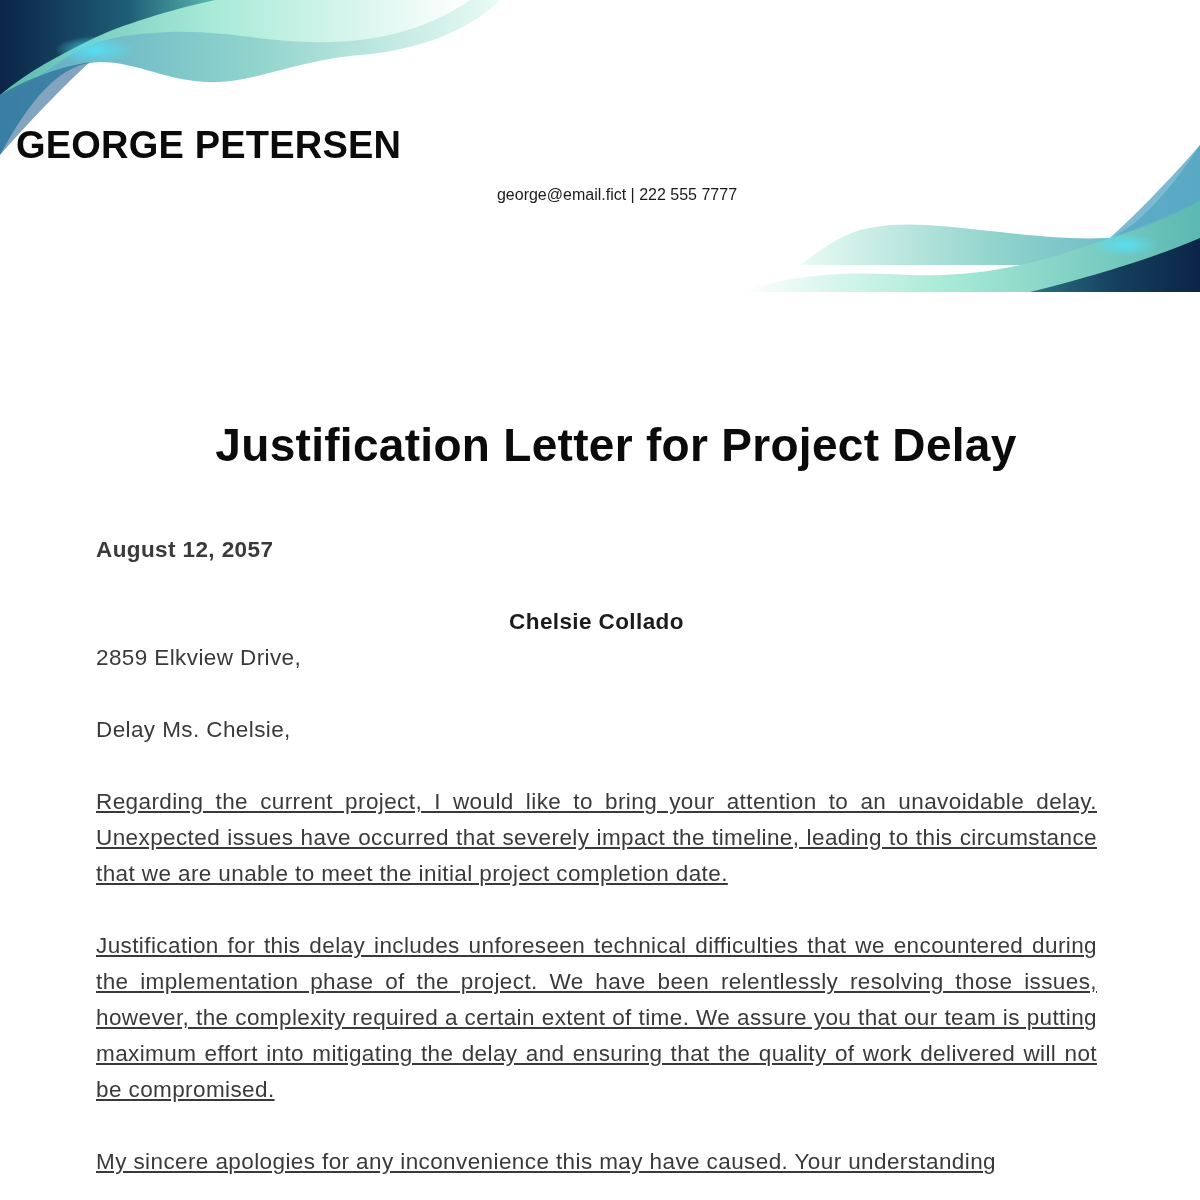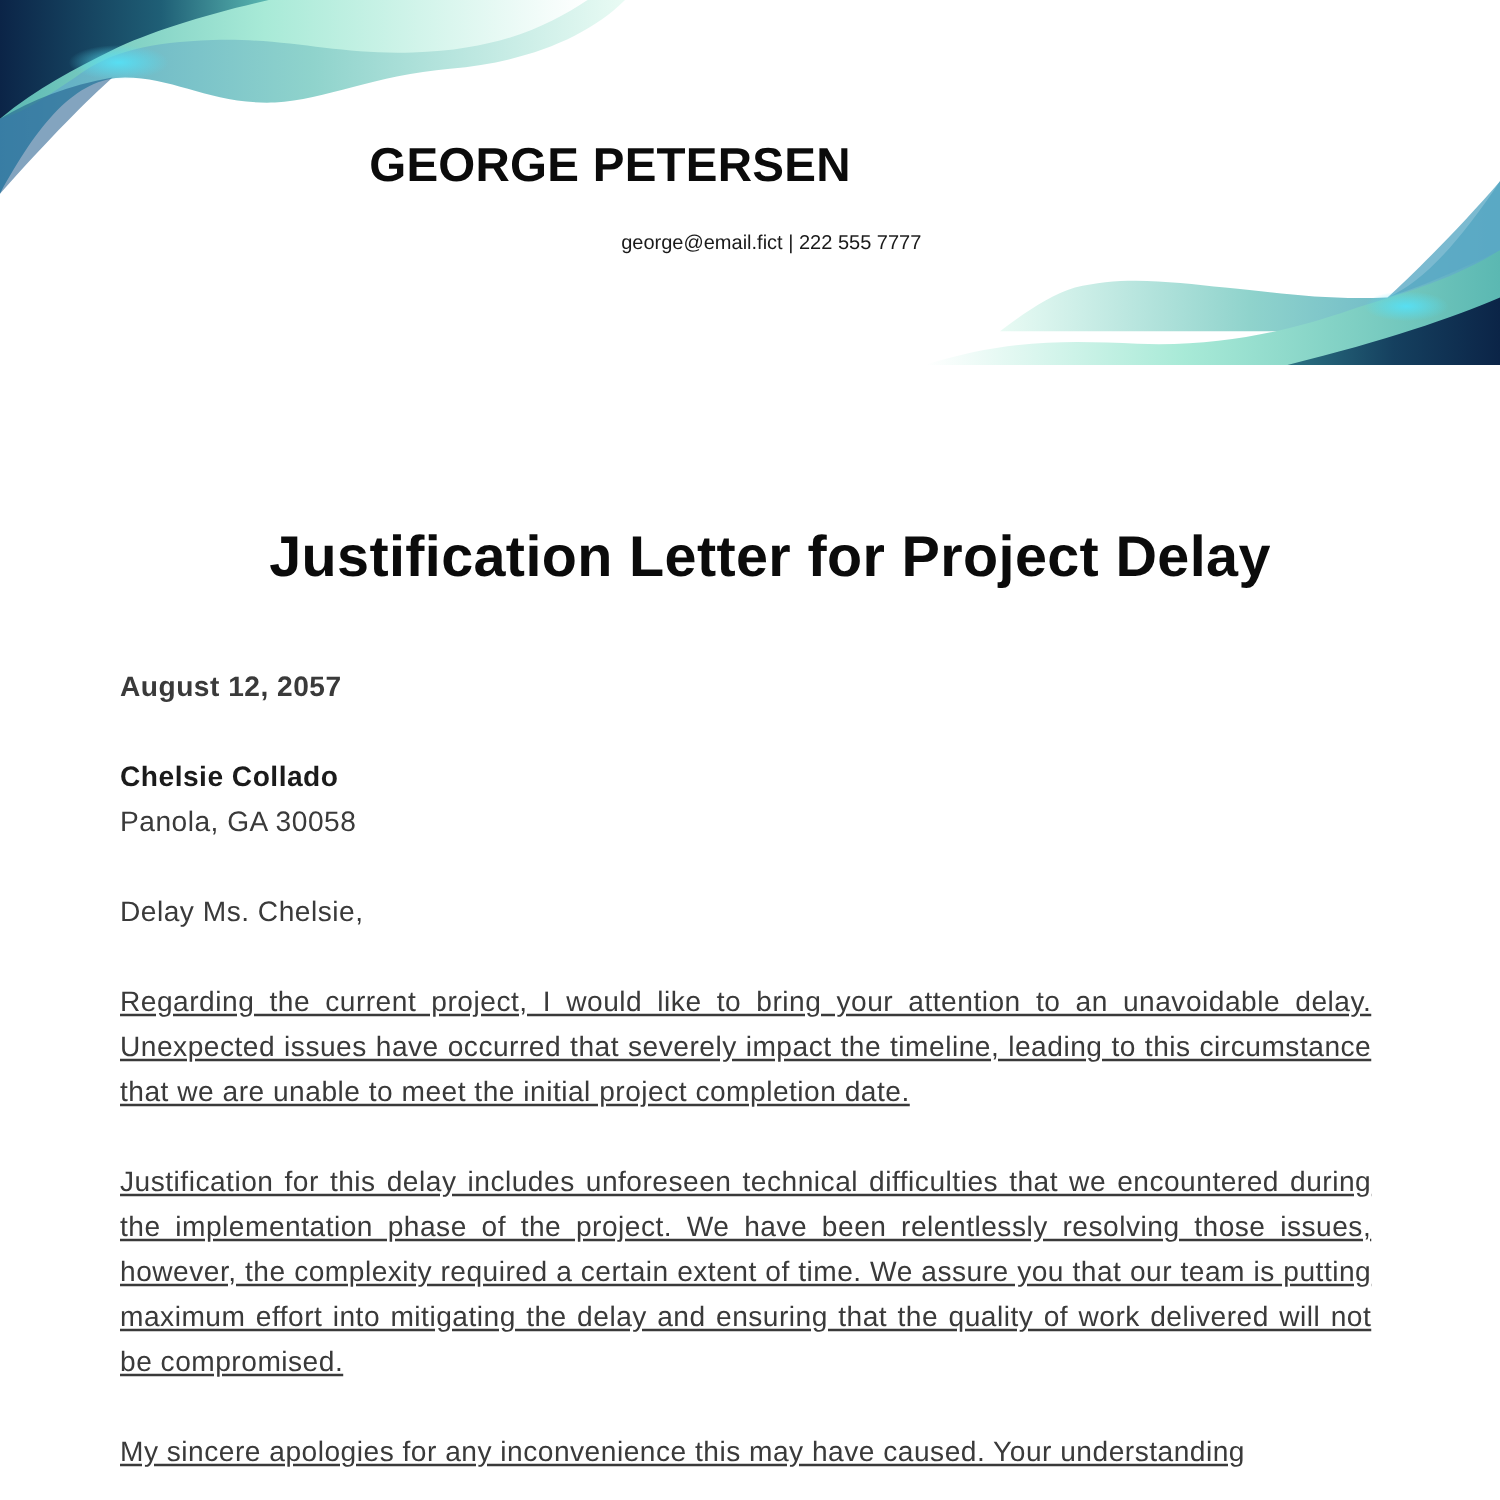--- a/index.html
+++ b/index.html
@@ -31,27 +31,27 @@
     }
     .wave-bottom-right {
       right: 0; top: 140px;
       width: 460px;
       height: 152px;
     }
     .sender-name {
       position: absolute;
       left: 0; top: 108px;
       width: 968px;
-      text-align: center;
+      text-align: left;
       font-family: "Liberation Sans", sans-serif;
       font-weight: bold;
       font-size: 38px;
       letter-spacing: 0.2px;
       color: #0b0b0b;
-      margin: 4px;
+      margin: 16px;
     }
     .sender-contact {
       position: absolute;
       left: 0; top: 186px;
       width: 1200px;
       text-align: center;
       font-size: 16px;
       color: #1a1a1a;
       margin: 0;
       padding-left: 17px;
@@ -80,20 +80,21 @@
     }
     .letter-body p {
       margin: 0 0 36px 0;
     }
     .date-line { margin-bottom: 36px; font-weight: bold; }
     .recipient-block { margin-bottom: 36px; }
     .recipient-name {
       font-weight: bold;
       color: #1b1b1b;
       display: block;
+      text-align: center;
     }
     .recipient-line { display: block; }
     .justify {
       text-align: justify;
       text-align-last: left;
       text-decoration: underline;
     }
   </style>
 </head>
 <body>
@@ -161,21 +162,21 @@
   <p class="sender-contact">george@email.fict | 222 555 7777</p>
 </div>
 
 <h2 class="letter-title">Justification Letter for Project Delay</h2>
 
 <div class="letter-body">
   <div class="date-line">August 12, 2057</div>
 
   <div class="recipient-block">
     <span class="recipient-name">Chelsie Collado</span>
-    <span class="recipient-line">Panola, GA 30058</span>
+    <span class="recipient-line">2859 Elkview Drive,</span>
   </div>
 
   <p>Delay Ms. Chelsie,</p>
 
   <p class="justify">Regarding the current project, I would like to bring your attention to an unavoidable delay. Unexpected issues have occurred that severely impact the timeline, leading to this circumstance that we are unable to meet the initial project completion date.</p>
   <p class="justify">Justification for this delay includes unforeseen technical difficulties that we encountered during the implementation phase of the project. We have been relentlessly resolving those issues, however, the complexity required a certain extent of time. We assure you that our team is putting maximum effort into mitigating the delay and ensuring that the quality of work delivered will not be compromised.</p>
   <p class="justify">My sincere apologies for any inconvenience this may have caused. Your understanding</p>
 </div>
 
 </body></html>

